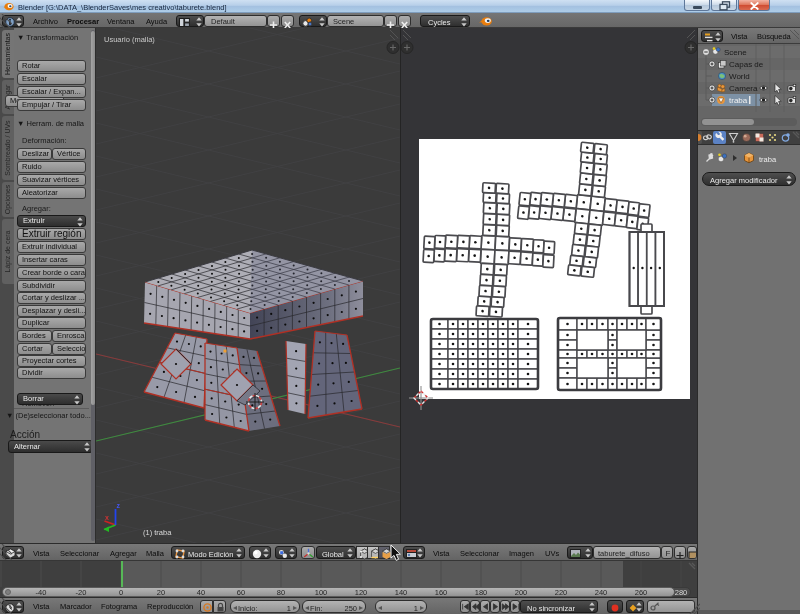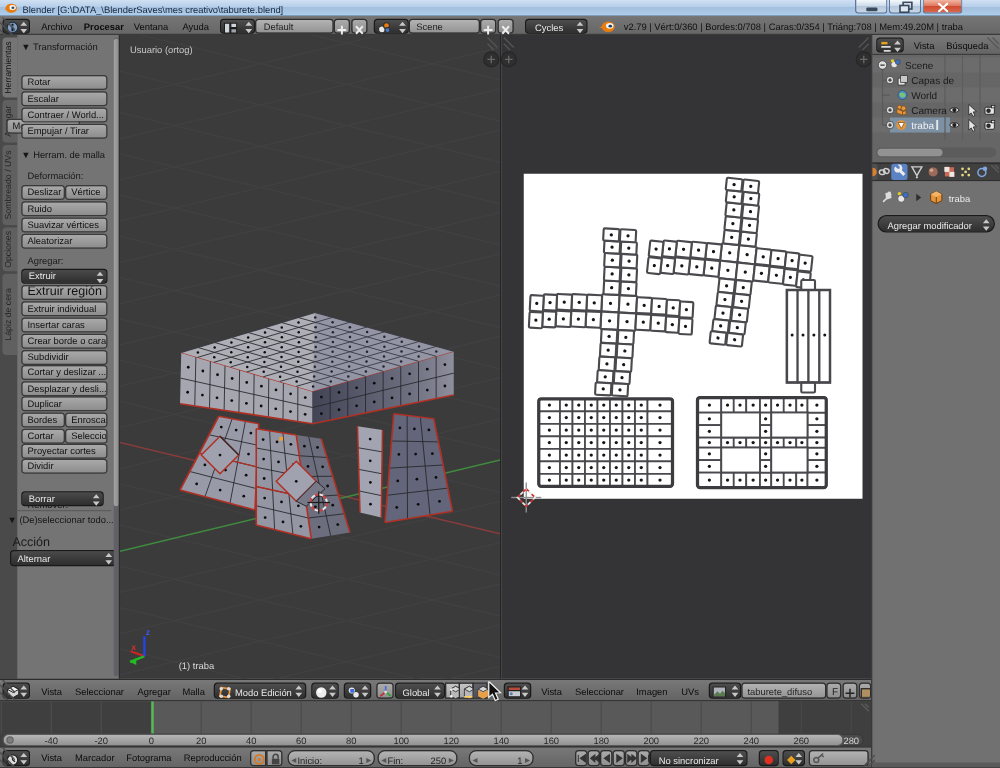--- a/index.html
+++ b/index.html
@@ -102,21 +102,20 @@
         </svg>
       </div>
       <span class="ddtx" style="left:7px;top:2px;">Cycles</span>
     </div>
     <svg style="position:absolute;left:478px;top:15px" width="15" height="12" viewBox="0 0 15 12">
       <path d="M1 7.5 L7 3.5 L6 7 Z" fill="#e87d0d"></path>
       <ellipse cx="8.6" cy="6.4" rx="5.2" ry="4.2" fill="#e87d0d"></ellipse>
       <ellipse cx="9.8" cy="5.6" rx="3" ry="2.3" fill="#eef3f8"></ellipse>
       <ellipse cx="10.2" cy="5.9" rx="1.4" ry="1.1" fill="#1e3a5a"></ellipse>
     </svg>
-    <div style="position:absolute;left:499px;top:17px;font-size:7.5px;color:#101010;font-weight:normal;white-space:nowrap;">v2.79 | Vért:0/360 | Bordes:0/708 | Caras:0/354 | Triáng:708 | Mem:49.20M | traba</div>
     <div style="position:absolute;left:0;top:28px;width:14px;height:515px;background:#4a4a4a;"></div>
     <div style="position:absolute;left:2px;top:30px;width:12px;height:48px;background:#757575;border-radius:3px 0 0 3px;"></div>
     <div style="position:absolute;left:2px;top:78px;width:12px;height:48px;transform:rotate(-90deg);transform-origin:0 0;font-size:7px;color:#141414;text-align:center;line-height:12px;white-space:nowrap;width:48px;height:12px;">Herramientas</div>
     <div style="position:absolute;left:2px;top:80px;width:12px;height:34px;background:#606060;border-radius:3px 0 0 3px;"></div>
     <div style="position:absolute;left:2px;top:114px;width:12px;height:34px;transform:rotate(-90deg);transform-origin:0 0;font-size:7px;color:#262626;text-align:center;line-height:12px;white-space:nowrap;width:34px;height:12px;">Agregar</div>
     <div style="position:absolute;left:2px;top:116px;width:12px;height:64px;background:#606060;border-radius:3px 0 0 3px;"></div>
     <div style="position:absolute;left:2px;top:180px;width:12px;height:64px;transform:rotate(-90deg);transform-origin:0 0;font-size:7px;color:#262626;text-align:center;line-height:12px;white-space:nowrap;width:64px;height:12px;">Sombreado / UVs</div>
     <div style="position:absolute;left:2px;top:182px;width:12px;height:35px;background:#606060;border-radius:3px 0 0 3px;"></div>
     <div style="position:absolute;left:2px;top:217px;width:12px;height:35px;transform:rotate(-90deg);transform-origin:0 0;font-size:7px;color:#262626;text-align:center;line-height:12px;white-space:nowrap;width:35px;height:12px;">Opciones</div>
     <div style="position:absolute;left:2px;top:219px;width:12px;height:65px;background:#606060;border-radius:3px 0 0 3px;"></div>
@@ -126,21 +125,21 @@
     <div style="position:absolute;left:5px;top:47px;width:59px;height:12px;background:linear-gradient(#a9a9a9,#8d8d8d);border:1px solid #3a3a3a;border-radius:3px;overflow:hidden;margin-top:48px;">
       <div style="position:absolute;left:4px;top:50%;transform:translateY(-52%);font-size:7.5px;color:#111;white-space:nowrap;">Mover</div>
     </div>
     <div style="position:absolute;left:17px;top:60px;width:69px;height:12px;background:linear-gradient(#a9a9a9,#8d8d8d);border:1px solid #3a3a3a;border-radius:3px;overflow:hidden;">
       <div style="position:absolute;left:4px;top:50%;transform:translateY(-52%);font-size:7.5px;color:#111;white-space:nowrap;">Rotar</div>
     </div>
     <div style="position:absolute;left:17px;top:73px;width:69px;height:12px;background:linear-gradient(#a9a9a9,#8d8d8d);border:1px solid #3a3a3a;border-radius:3px;overflow:hidden;">
       <div style="position:absolute;left:4px;top:50%;transform:translateY(-52%);font-size:7.5px;color:#111;white-space:nowrap;">Escalar</div>
     </div>
     <div style="position:absolute;left:17px;top:86px;width:69px;height:12px;background:linear-gradient(#a9a9a9,#8d8d8d);border:1px solid #3a3a3a;border-radius:3px;overflow:hidden;">
-      <div style="position:absolute;left:4px;top:50%;transform:translateY(-52%);font-size:7.5px;color:#111;white-space:nowrap;">Contraer / World...</div>
+      <div style="position:absolute;left:4px;top:50%;transform:translateY(-52%);font-size:7.5px;color:#111;white-space:nowrap;">Escalar / Expan...</div>
     </div>
     <div style="position:absolute;left:17px;top:99px;width:69px;height:12px;background:linear-gradient(#a9a9a9,#8d8d8d);border:1px solid #3a3a3a;border-radius:3px;overflow:hidden;">
       <div style="position:absolute;left:4px;top:50%;transform:translateY(-52%);font-size:7.5px;color:#111;white-space:nowrap;">Empujar / Tirar</div>
     </div>
     <div style="position:absolute;left:17px;top:119px;font-size:7.5px;color:#151515;font-weight:normal;white-space:nowrap;">▼ Herram. de malla</div>
     <div style="position:absolute;left:22px;top:136px;font-size:7.5px;color:#1a1a1a;font-weight:normal;white-space:nowrap;">Deformación:</div>
     <div style="position:absolute;left:17px;top:148px;width:35px;height:12px;background:linear-gradient(#a9a9a9,#8d8d8d);border:1px solid #3a3a3a;border-radius:3px;overflow:hidden;">
       <div style="position:absolute;left:4px;top:50%;transform:translateY(-52%);font-size:7.5px;color:#111;white-space:nowrap;">Deslizar</div>
     </div>
     <div style="position:absolute;left:52px;top:148px;width:34px;height:12px;background:linear-gradient(#a9a9a9,#8d8d8d);border:1px solid #3a3a3a;border-radius:3px;overflow:hidden;">
@@ -527,21 +526,21 @@
       <line x1="159.0" y1="365.0" x2="159.0" y2="383.0" stroke="#1c1c1c" stroke-width="1"></line>
       <line x1="150.0" y1="374.0" x2="168.0" y2="374.0" stroke="#1c1c1c" stroke-width="1"></line>
       <line x1="19.5" y1="497.0" x2="8.5" y2="493.0" stroke="#cc2222" stroke-width="1.8"></line>
       <line x1="19.5" y1="497.0" x2="8.0" y2="501.5" stroke="#22bb22" stroke-width="1.8"></line>
       <polygon points="8,501.5 13,498.5 13,504" fill="#22bb22"></polygon>
       <line x1="19.5" y1="497.0" x2="19.5" y2="481.0" stroke="#2244ee" stroke-width="1.8"></line>
       <text x="9" y="492" font-size="7" fill="#cc3333" font-weight="bold">x</text>
       <text x="20.5" y="480" font-size="7" fill="#4455ee" font-weight="bold">z</text>
       <path d="M294 2 L302 10 M294 7 L299 12" stroke="#545454" stroke-width="1"></path>
     </svg>
-    <div style="position:absolute;left:104px;top:35px;font-size:7.5px;color:#c9c9c9;font-weight:normal;white-space:nowrap;">Usuario (ortog)</div>
+    <div style="position:absolute;left:104px;top:35px;font-size:7.5px;color:#c9c9c9;font-weight:normal;white-space:nowrap;">Usuario (malla)</div>
     <div style="position:absolute;left:143px;top:528px;font-size:7.5px;color:#dadada;font-weight:normal;white-space:nowrap;text-align:center;">(1) traba</div>
     <div style="position:absolute;left:400px;top:28px;width:1px;height:515px;background:#242424;"></div>
     <svg style="position:absolute;left:385px;top:40px;z-index:30" width="30" height="15" viewBox="0 0 30 15">
       <circle cx="8" cy="7.5" r="6" fill="#2f2f2f" stroke="#262626"></circle>
       <circle cx="22" cy="7.5" r="6" fill="#2f2f2f" stroke="#262626"></circle>
       <path d="M8 4.5 V10.5 M5 7.5 H11 M22 4.5 V10.5 M19 7.5 H25" stroke="#686868" stroke-width="1.1"></path>
     </svg>
     <svg style="position:absolute;left:401px;top:28px" width="296" height="515" viewBox="0 0 296 515">
       <rect width="296" height="515" fill="#343437"></rect>
       <rect x="18" y="111" width="271" height="260" fill="#ffffff"></rect>

